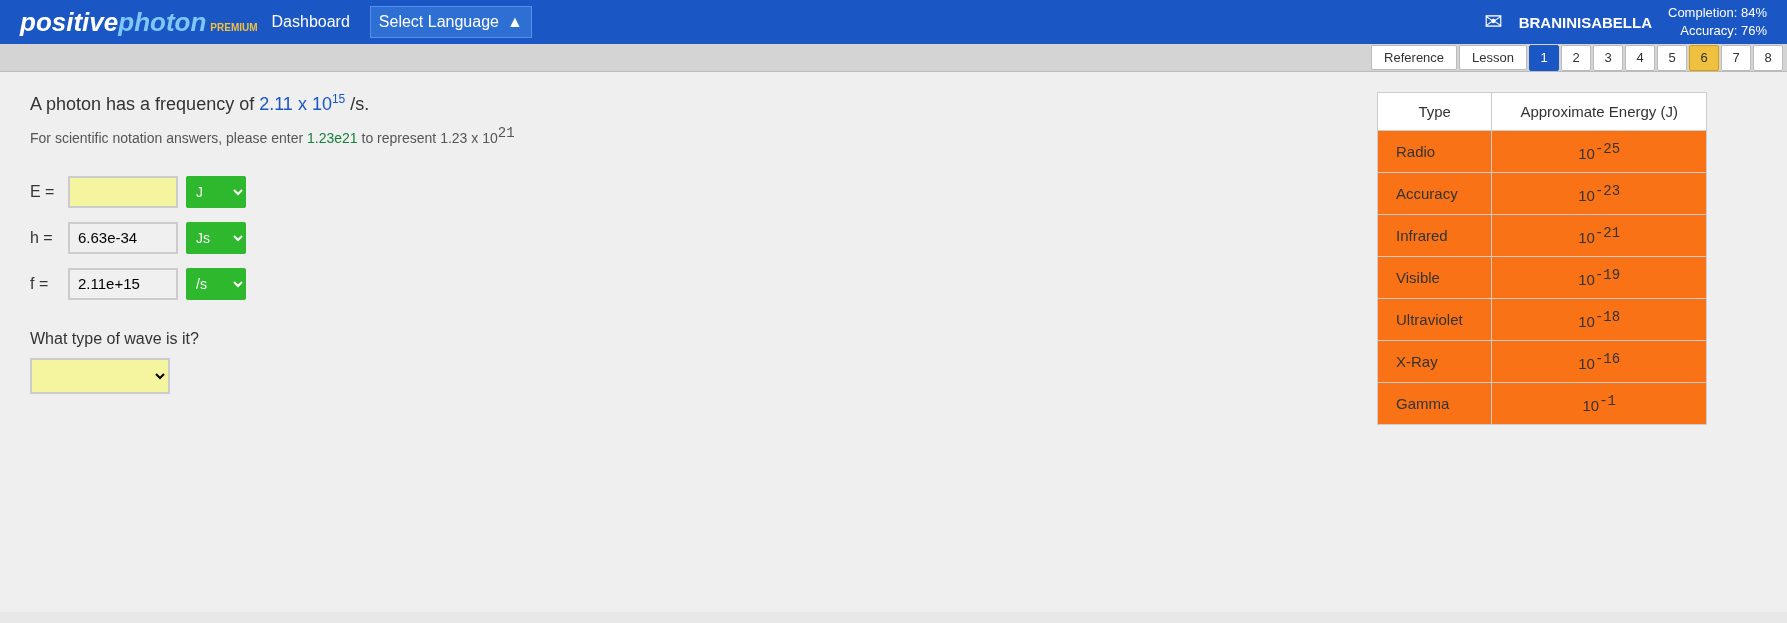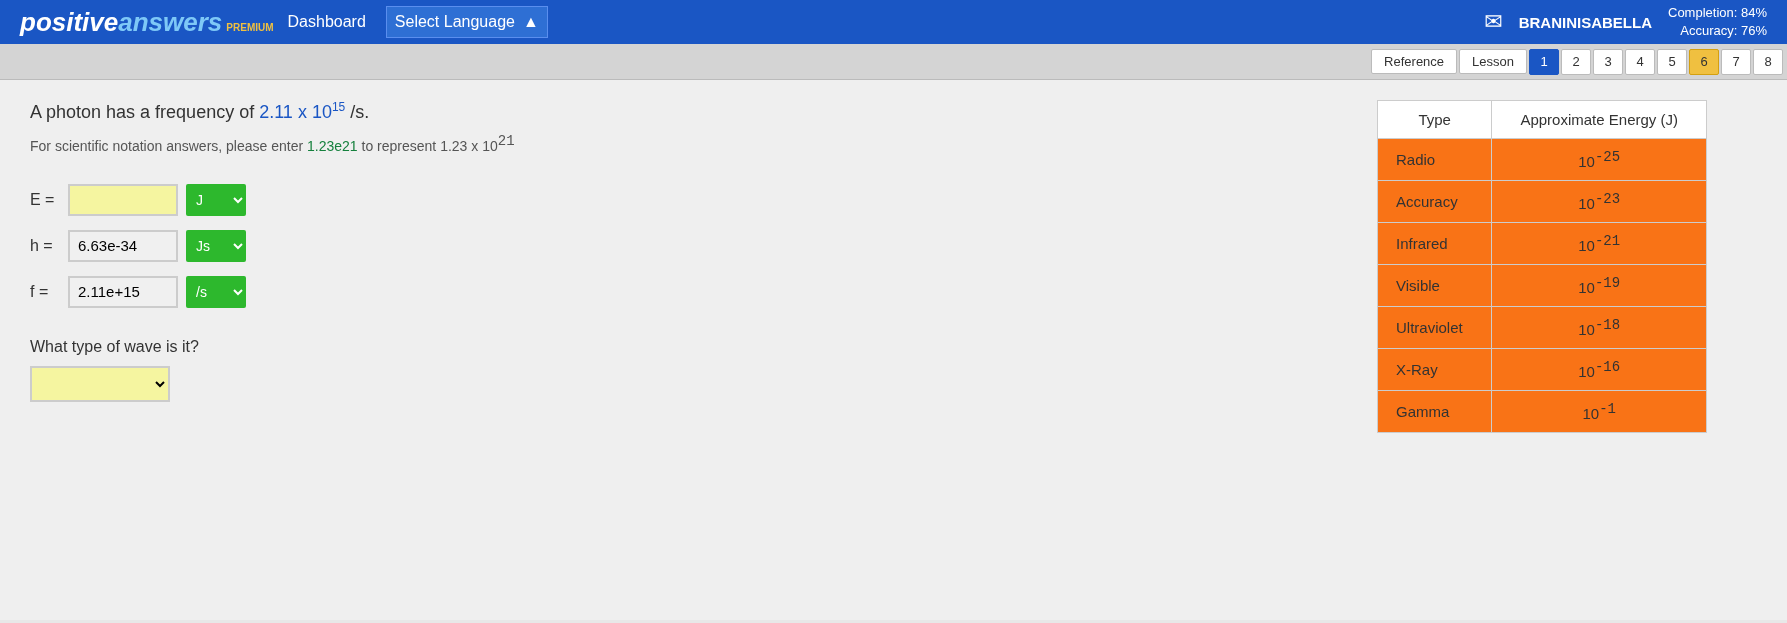--- a/index.html
+++ b/index.html
@@ -86,21 +86,21 @@
 
     
     .subnav {
       background: #d4d4d4;
       display: flex;
       align-items: center;
       padding: 4px 0;
       justify-content: flex-end;
       gap: 2px;
       padding-right: 4px;
-      height: 36px;
+      height: 28px;
       border-bottom: 1px solid #bbb;
     }
     .subnav-btn {
       background: white;
       border: 1px solid #bbb;
       padding: 4px 12px;
       font-size: 13px;
       cursor: pointer;
       color: #333;
       border-radius: 2px;
@@ -252,21 +252,21 @@
       text-align: left;
     }
     sup { font-size: 14px; font-family: Liberation Mono, monospace; }
   </style>
 </head>
 <body>
 
 <div class="header">
   <div class="logo">
     <span class="logo-positive">positive</span>
-      <span class="logo-physics">answers</span>
+      <span class="logo-physics">photon</span>
       <span class="logo-premium">PREMIUM</span>
   </div>
   <div class="header-nav">
     <a class="header-link">Dashboard</a>
     <div class="header-select-lang">
       <span>Select Language</span>
       <span>▲</span>
     </div>
   </div>
   <div class="header-right">

